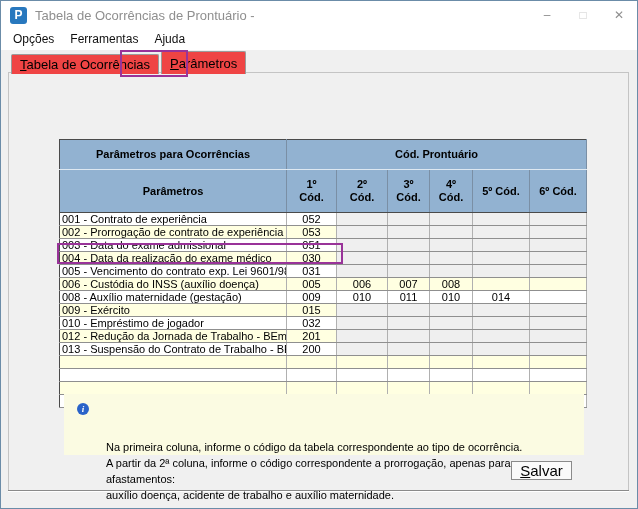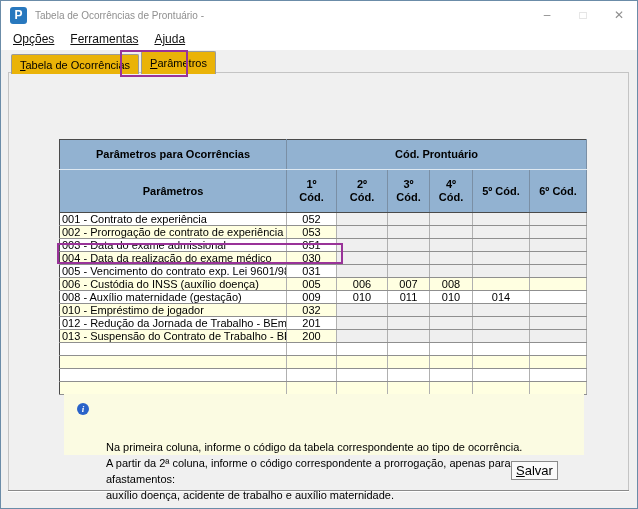--- a/index.html
+++ b/index.html
@@ -7,36 +7,36 @@
     width:638px;height:509px;position:relative;
     font-family:"Liberation Sans",sans-serif;
     background:#ffffff;overflow:hidden;
   }
   .window{position:absolute;inset:0;background:#F0F0F0;border:1px solid #6B8CA8;box-sizing:border-box;}
 
   
   .titlebar{position:absolute;top:0;left:0;right:0;height:28px;background:#FFFFFF;display:flex;align-items:center;}
   .app-icon{width:17px;height:17px;margin-left:9px;background:#2878BE;border-radius:3px;color:#fff;
     font-weight:bold;font-size:12px;display:flex;align-items:center;justify-content:center;flex:0 0 auto;}
-  .title{margin-left:8px;font-size:10px;color:#8F8F8F;white-space:nowrap;}
+  .title{margin-left:8px;font-size:13px;color:#8F8F8F;white-space:nowrap;}
   .controls{margin-left:auto;display:flex;height:100%;}
   .ctrl{width:36px;display:flex;align-items:center;justify-content:center;color:#8F8F8F;font-size:12px;}
   .ctrl.max{color:#CFCFCF;}
 
   
   .menubar{position:absolute;top:28px;left:0;right:0;height:21px;background:#FFFFFF;display:flex;
-    align-items:center;padding-left:4px;font-size:12px;color:#101010;text-decoration:underline;}
+    align-items:center;padding-left:4px;font-size:12px;color:#101010;}
   .menu-item{padding:2px 8px 3px 8px;}
 
   
   .client-panel{position:absolute;left:7px;right:8px;top:71px;height:419px;background:#F0F0F0;
     border:1px solid #C4C4C4;border-bottom:none;box-sizing:border-box;z-index:1;}
   .groove{position:absolute;left:7px;right:8px;top:489px;height:0;border-top:1px solid #8A8A8A;border-bottom:1px solid #FFFFFF;z-index:1;}
   .tabstrip{position:absolute;left:10px;top:50px;display:flex;z-index:3;align-items:flex-end;}
-  .tab{height:19px;padding:0 8px;font-size:11px;background:#eab308;border:1px solid #9B9B9B;border-bottom:none;
+  .tab{height:19px;padding:0 8px;font-size:13px;background:#ef4444;border:1px solid #9B9B9B;border-bottom:none;
     border-radius:2px 2px 0 0;display:flex;align-items:center;margin-right:2px;color:#000;}
   .tab.active{height:22px;position:relative;z-index:4;}
   .u{text-decoration:underline;}
 
   
   .grid{position:absolute;left:58px;top:138px;border-collapse:collapse;table-layout:fixed;width:527px;
     font-size:11px;z-index:2;background:#FFFFFF;border:1px solid #4A4A4A;color:#000;}
   .grid th{background:#92B2D1;font-weight:bold;height:13px;padding:8px;text-align:center;
     border-right:1px solid #7A8FA5;font-size:11px;line-height:13px;}
   .grid thead tr:first-child th{border-bottom:1px solid #DEE8F1;}
@@ -49,22 +49,22 @@
   .grid td.dis{background:#EFEFEF;}
 
   
   .note{position:absolute;left:63px;top:393px;width:520px;height:61px;background:#FBFBE2;z-index:2;}
   .note-icon{position:absolute;left:13px;top:9px;width:12px;height:12px;border-radius:50%;background:#2A63C9;
     color:#fff;font-size:9px;font-style:italic;font-family:"Liberation Serif",serif;
     display:flex;align-items:center;justify-content:center;font-weight:bold;}
   .note-text{position:absolute;left:42px;top:5px;font-size:11px;line-height:16px;color:#000;margin-top:40px;}
 
   
-  .save-btn{position:absolute;left:510px;top:460px;width:47px;height:19px;background:#FAFAFA;
-    border:1px solid #8A8A8A;font-size:13px;font-family:"Liberation Sans",sans-serif;color:#000;
+  .save-btn{position:absolute;left:510px;top:460px;width:61px;height:19px;background:#FAFAFA;
+    border:1px solid #8A8A8A;font-size:15px;font-family:"Liberation Sans",sans-serif;color:#000;
     text-align:center;line-height:16px;z-index:2;padding:0;}
 
   
   .ann{position:absolute;border:2px solid #993399;z-index:6;pointer-events:none;background:transparent;}
   .ann-tab{left:119px;top:49px;width:64px;height:23px;}
   .ann-row{left:56px;top:242px;width:282px;height:17px;}
 </style>
 </head>
 <body>
 
@@ -181,20 +181,29 @@
         <tr>
           <td>008 - Auxílio maternidade (gestação)</td>
           <td class="code">009</td>
           <td class="code">010</td>
           <td class="code">011</td>
           <td class="code">010</td>
           <td class="code">014</td>
           <td class="code"></td>
         </tr>
         <tr>
+          <td>009 - Exército</td>
+          <td class="code">015</td>
+          <td class="code dis"></td>
+          <td class="code dis"></td>
+          <td class="code dis"></td>
+          <td class="code dis"></td>
+          <td class="code dis"></td>
+        </tr>
+        <tr>
           <td>010 - Empréstimo de jogador</td>
           <td class="code">032</td>
           <td class="code dis"></td>
           <td class="code dis"></td>
           <td class="code dis"></td>
           <td class="code dis"></td>
           <td class="code dis"></td>
         </tr>
         <tr>
           <td>012 - Redução da Jornada de Trabalho - BEm</td>

